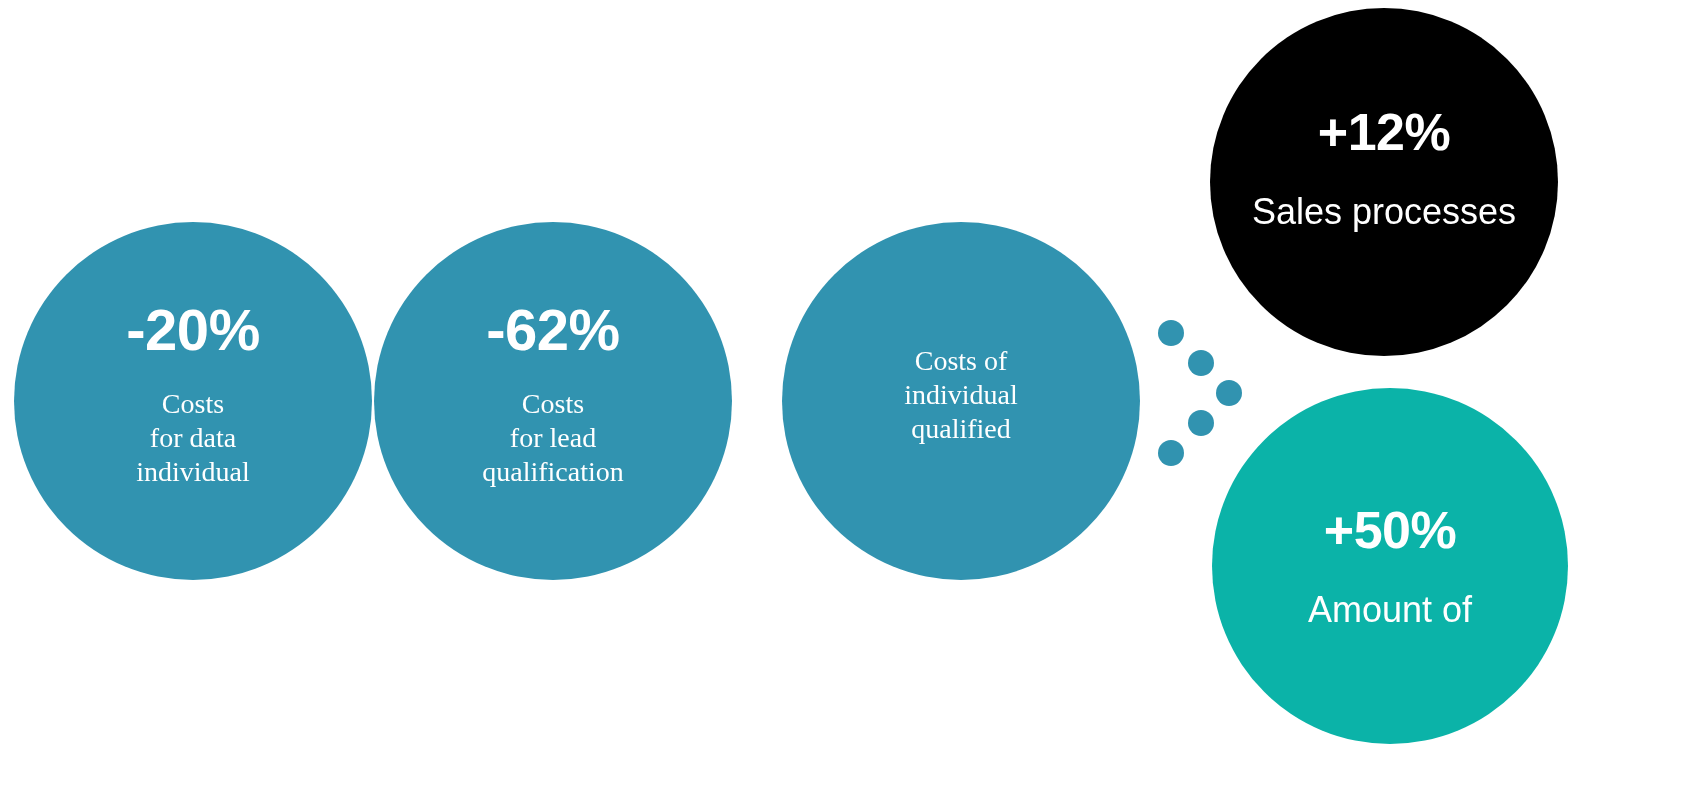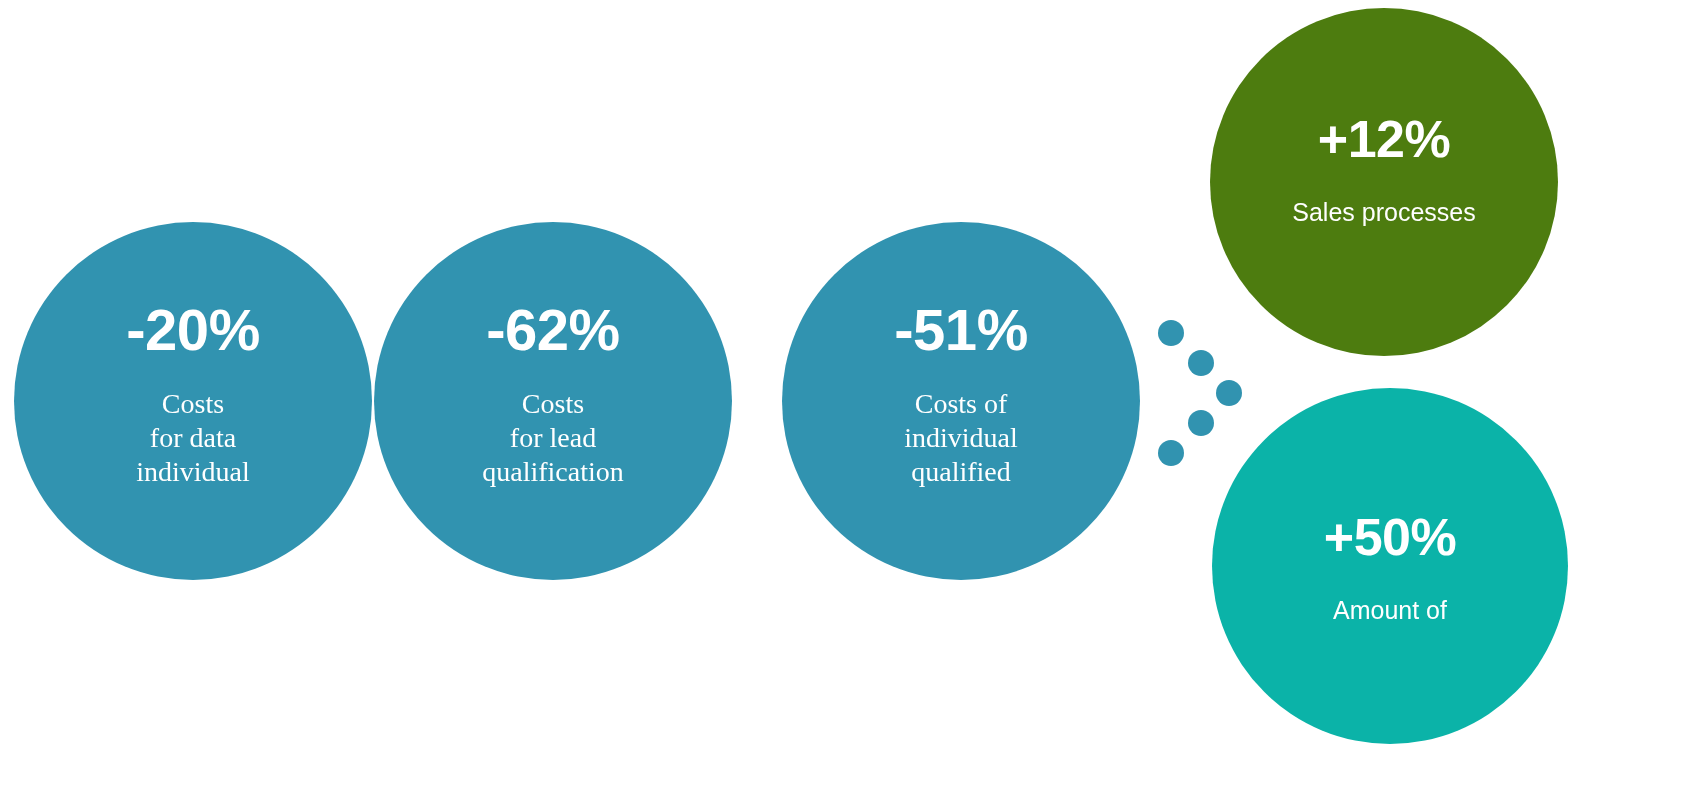--- a/index.html
+++ b/index.html
@@ -58,21 +58,21 @@
 
   
   .bubble.teal {
     background: #0bb3a8;
   }
   .bubble.teal .metric {
     font-size: 52px;
     margin-bottom: 24px;
   }
   .bubble.teal .label {
-    font-size: 25px;
+    font-size: 36px;
     margin-top: 8px;
   }
 
   
   #bubble-0 { left: 14px;   top: 222px; width: 358px; height: 358px; }
   #bubble-1 { left: 374px;  top: 222px; width: 358px; height: 358px; }
   #bubble-2 { left: 782px;  top: 222px; width: 358px; height: 358px; }
   #bubble-3 { left: 1210px; top: 8px;   width: 348px; height: 348px; }
   #bubble-4 { left: 1212px; top: 388px; width: 356px; height: 356px; }
 
@@ -133,38 +133,37 @@
       <div class="label">
         <div>Costs</div>
         <div>for lead</div>
         <div>qualification</div>
       </div>
     </div>
   </div>
 
   <div class="bubble blue" id="bubble-2" style="background: rgb(49, 147, 176);">
     <div class="inner">
-      <div class="metric">-51%</div>
       <div class="label">
         <div>Costs of</div>
         <div>individual</div>
         <div>qualified</div>
       </div>
     </div>
   </div>
 
   <div id="connector">
     <span class="dot" id="dot-0" style="background: rgb(49, 147, 176);"></span>
     <span class="dot" id="dot-1" style="background: rgb(49, 147, 176);"></span>
     <span class="dot" id="dot-2" style="background: rgb(49, 147, 176);"></span>
     <span class="dot" id="dot-3" style="background: rgb(49, 147, 176);"></span>
     <span class="dot" id="dot-4" style="background: rgb(49, 147, 176);"></span>
   </div>
 
-  <div class="bubble teal" id="bubble-3" style="background: #4d7c0f;">
+  <div class="bubble teal" id="bubble-3" style="background: #000000;">
     <div class="inner">
       <div class="metric">+12%</div>
       <div class="label">
         <div>Sales processes</div>
       </div>
     </div>
   </div>
 
   <div class="bubble teal" id="bubble-4" style="background: rgb(11, 179, 168);">
     <div class="inner">

